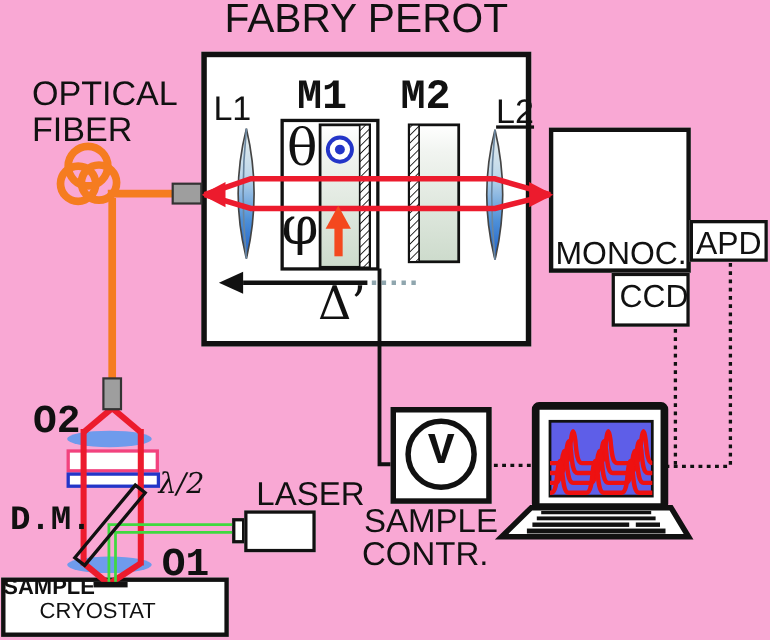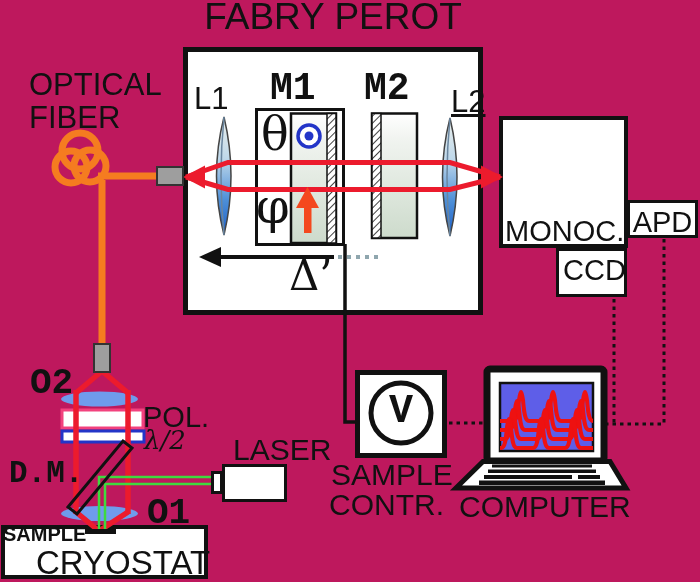--- a/index.html
+++ b/index.html
@@ -1,16 +1,16 @@
 <!DOCTYPE html>
 <html><head>
 <meta charset="utf-8">
 <style>
   html,body{margin:0;padding:0;background:#fff;}
-  .stage{position:relative;width:700px;height:582px;background:#be185d;overflow:hidden;
+  .stage{position:relative;width:700px;height:582px;background:#f9a8d4;overflow:hidden;
          font-family:"Liberation Sans",sans-serif;color:#111;}
   .box{position:absolute;box-sizing:border-box;background:#fff;border:3px solid #111;}
   svg.overlay{position:absolute;left:0;top:0;z-index:5;}
   .lbl{position:absolute;z-index:9;line-height:1;white-space:nowrap;color:#111;}
   .sans{font-family:"Liberation Sans",sans-serif;}
   .bold{font-weight:bold;font-family:Liberation Mono, monospace;}
   .greek{font-family:"DejaVu Serif",serif;}
   .ital{font-style:italic;}
   .ctr{text-align:center;}
 </style>
@@ -185,24 +185,22 @@
   <div class="lbl greek" style="left:256px;top:182px;font-size:48px;">φ</div>
   <div class="lbl greek" style="left:289px;top:255px;font-size:42px;">Δ’</div>
 
   <div class="lbl sans" style="left:505px;top:217px;font-size:29px;">MONOC.</div>
   <div class="lbl sans ctr" style="left:627px;top:208px;width:71px;font-size:29px;">APD</div>
   <div class="lbl sans ctr" style="left:556px;top:256px;width:77px;font-size:29px;">CCD</div>
 
   <div class="lbl sans" style="left:331px;top:460px;font-size:30px;">SAMPLE</div>
   <div class="lbl sans" style="left:329px;top:490px;font-size:30px;">CONTR.</div>
   <div class="lbl sans bold ctr" style="left:355px;top:392px;width:92px;font-size:40px;">V</div>
-  <div class="lbl sans" style="left:459px;top:492px;font-size:30px;">COMPUTER</div>
 
   <div class="lbl sans" style="left:205px;top:435px;font-size:30px;margin-left:28px;">LASER</div>
   <div class="lbl sans bold" style="left:30px;top:366px;font-size:36px;">O2</div>
-  <div class="lbl sans" style="left:143px;top:403px;font-size:29px;">POL.</div>
   <div class="lbl greek ital" style="left:144px;top:427px;font-size:26px;">λ/2</div>
   <div class="lbl sans bold" style="left:9px;top:458px;font-size:31px;">D.M.</div>
   <div class="lbl sans bold" style="left:147px;top:496px;font-size:36px;">O1</div>
   <div class="lbl sans" style="left:3px;top:524px;font-size:20px;font-weight:bold;">SAMPLE</div>
-  <div class="lbl sans" style="left:36px;top:546px;font-size:33px;">CRYOSTAT</div>
+  <div class="lbl sans" style="left:36px;top:546px;font-size:20px;">CRYOSTAT</div>
 
 </div>
 
 </body></html>

